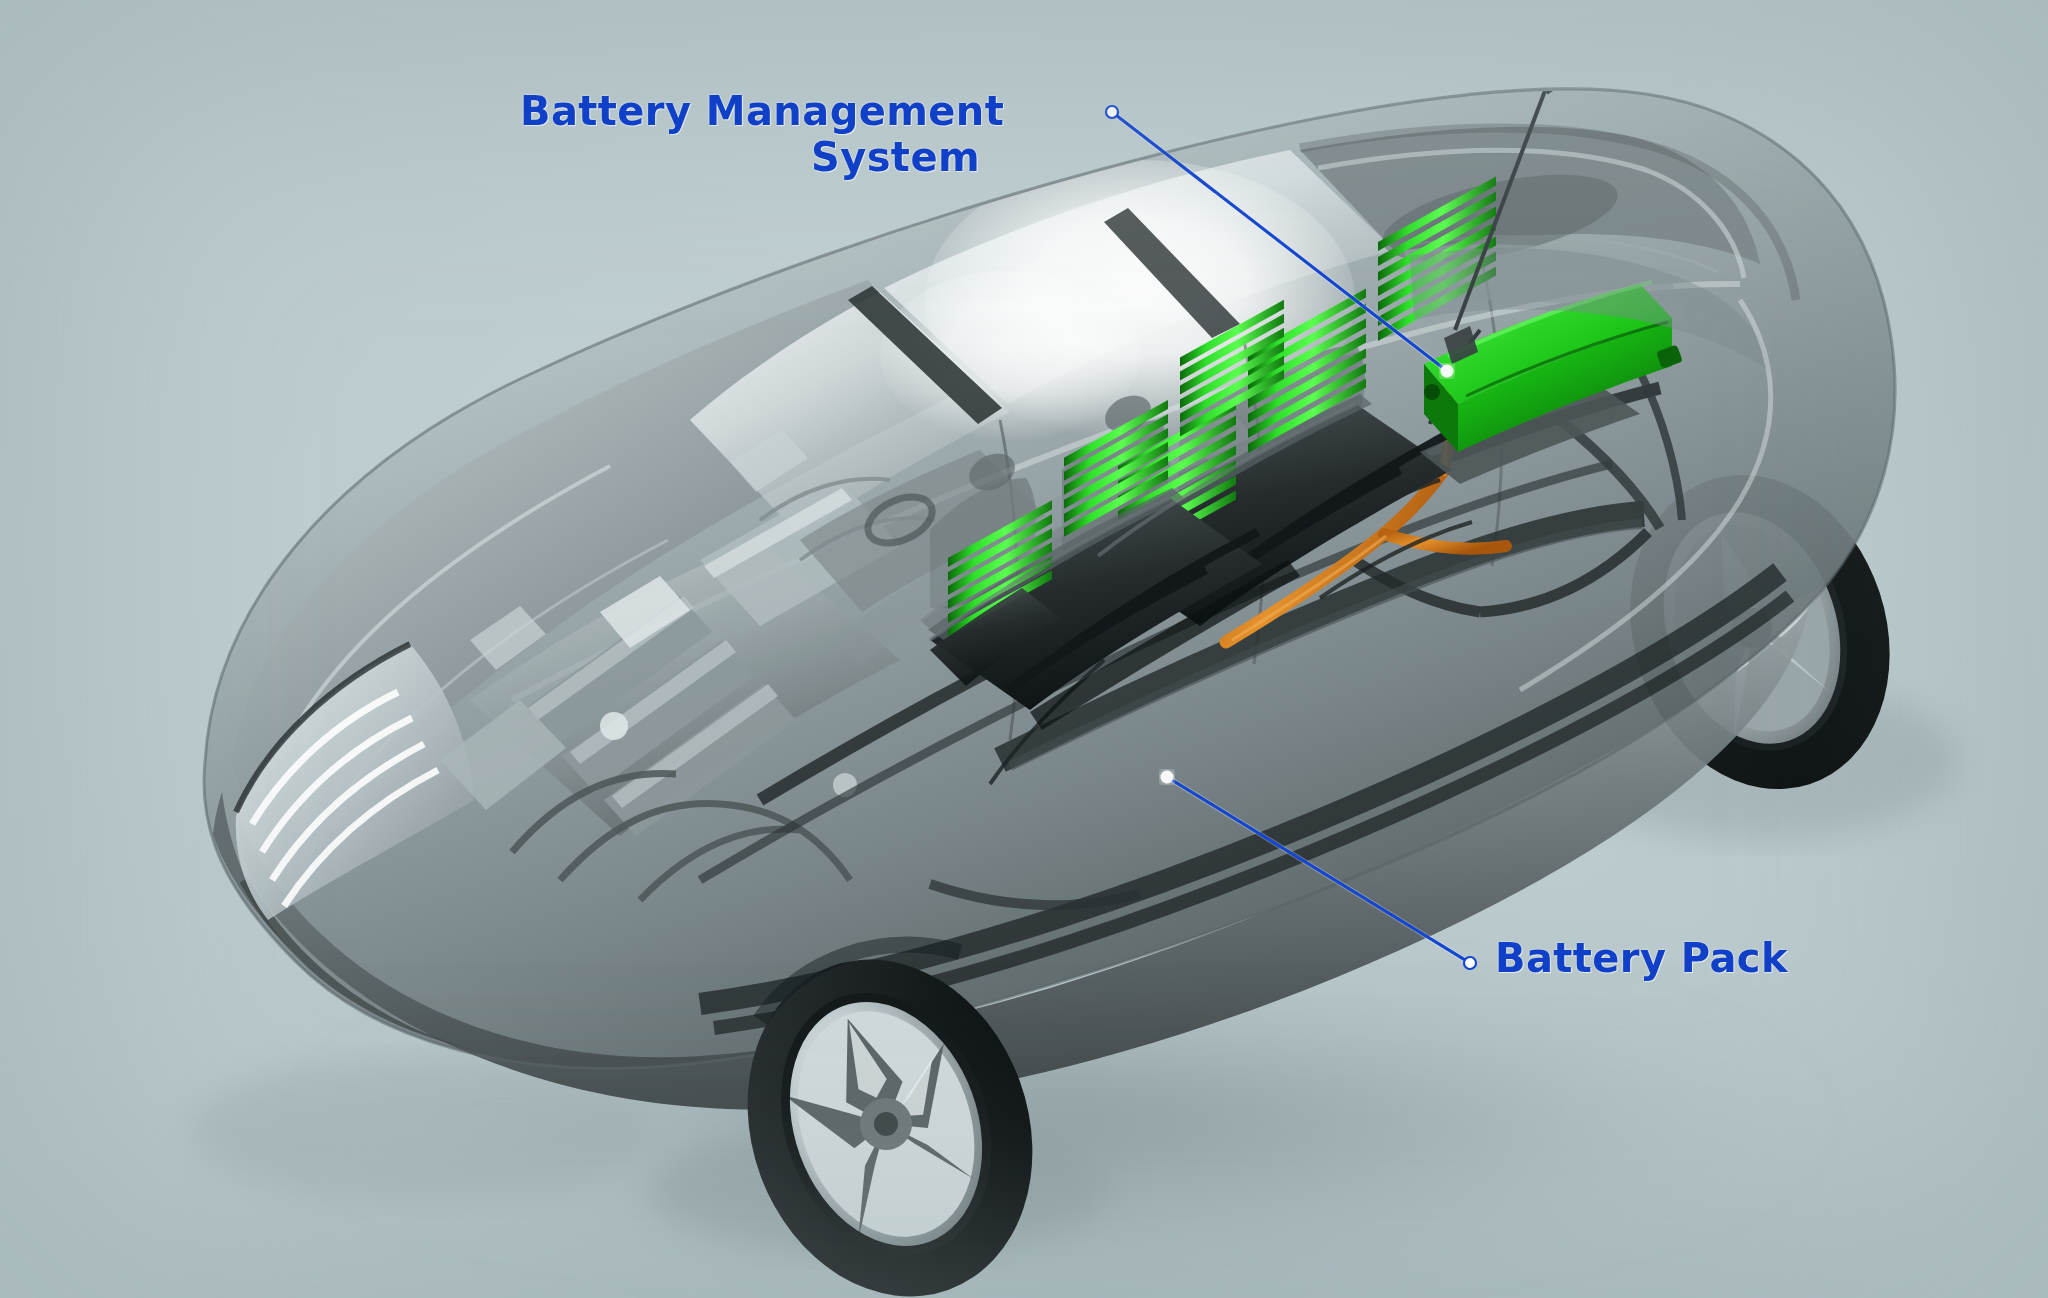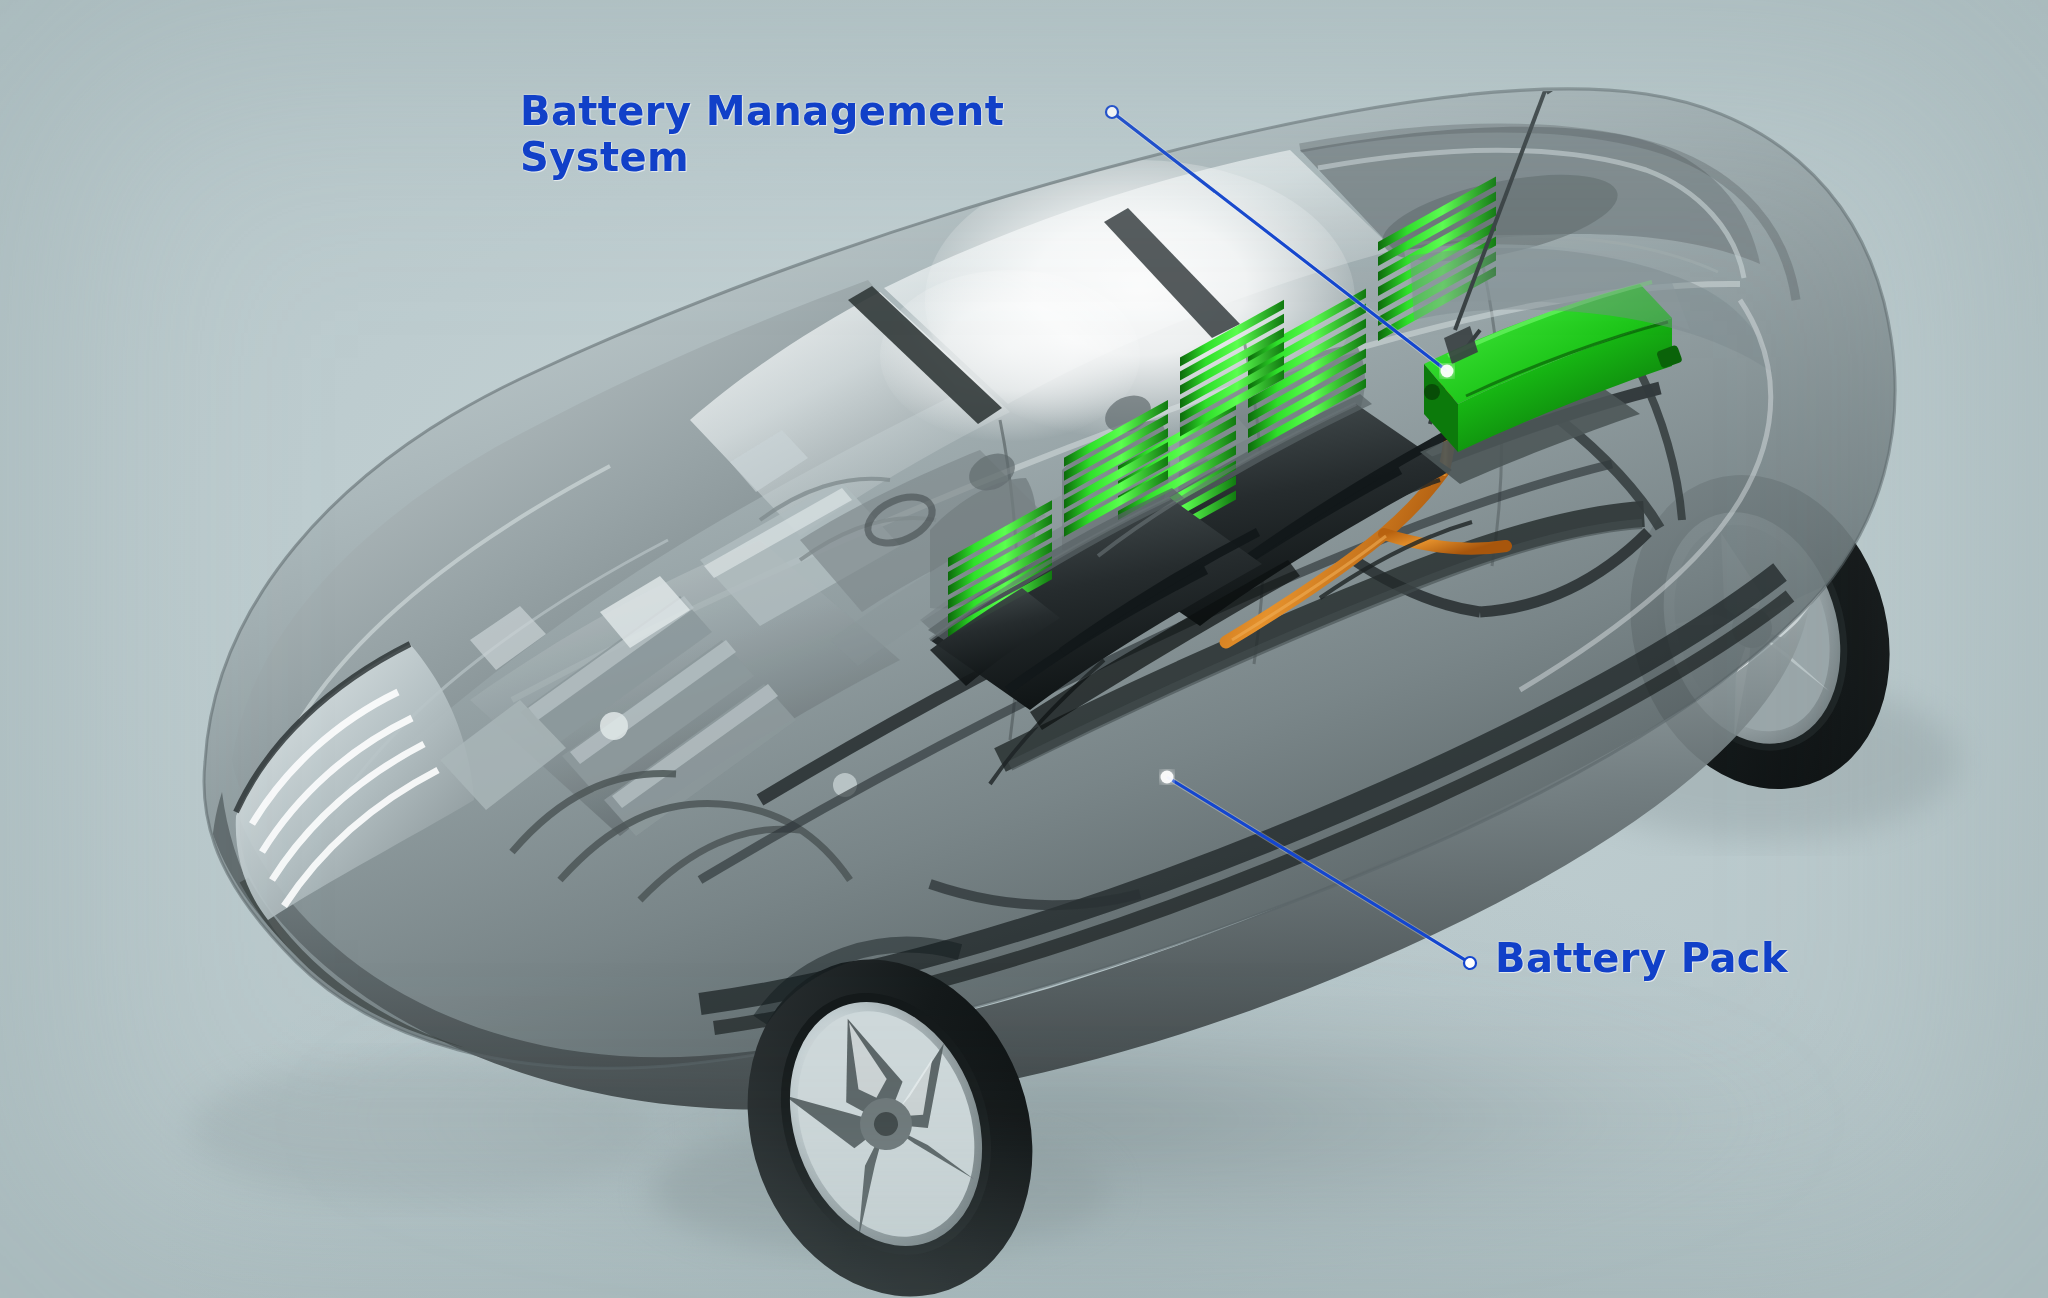--- a/index.html
+++ b/index.html
@@ -34,21 +34,21 @@
     letter-spacing:.4px;
     text-shadow:
       0 0 2px rgba(255,255,255,.85),
       1px 1px 0 rgba(255,255,255,.5);
     white-space:pre;
     line-height:1.16;
     user-select:none;
   }
   #lbl-bms{
     left:520px;top:88px;width:460px;
-    font-size:40px;text-align:left;
+    font-size:40px;text-align:right;
   }
   #lbl-pack{
     left:1495px;top:935px;
     font-size:40px;text-align:right;
   }
 </style>
 </head>
 <body>
 
 <div id="stage">

